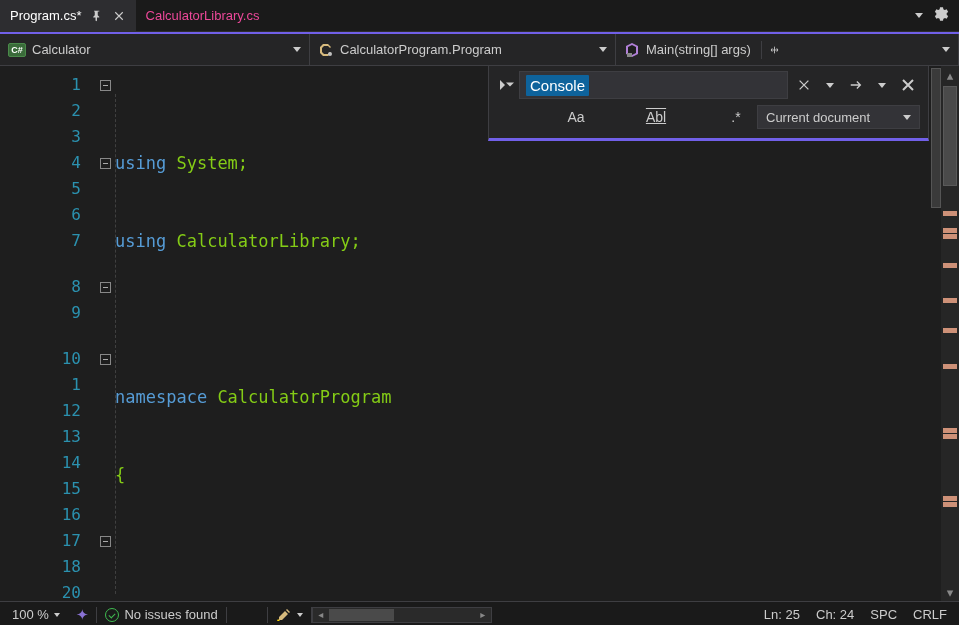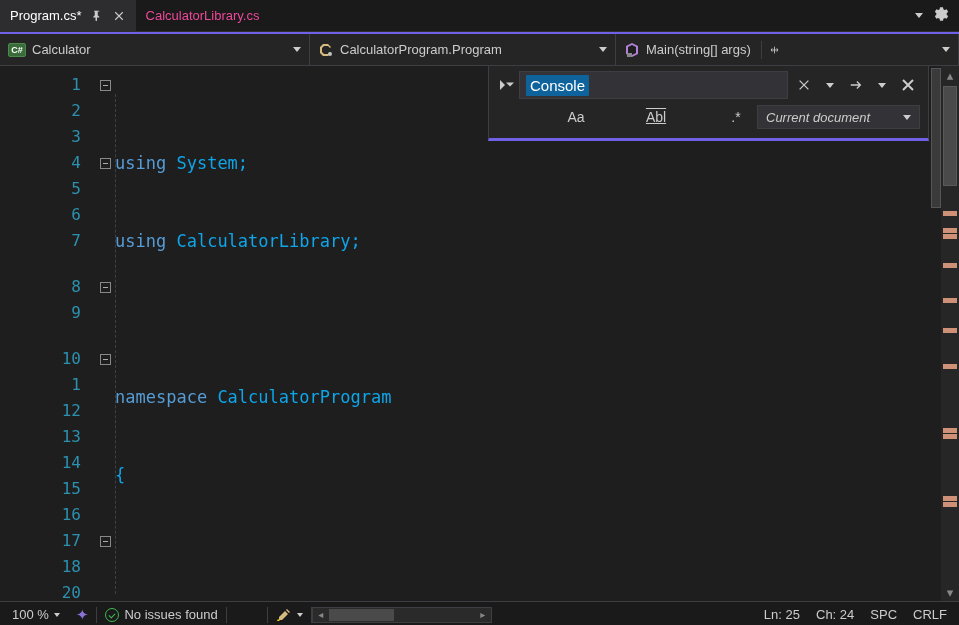--- a/index.html
+++ b/index.html
@@ -141,21 +141,21 @@
   .indent-guide {
     position: absolute;
     width: 0;
     border-left: 1px dashed #404040;
     top: 0;
     bottom: 0;
   }
 
   
   .kw { color: #569cd6; }
-  .plain { color: #0ea5e9; }
+  .plain { color: #84cc16; }
 
   
   .find-panel {
     position: absolute;
     top: 0;
     left: 488px;
     right: 30px;
     background: #252526;
     border: 1px solid #3e3e42;
     border-top: none;
@@ -224,21 +224,20 @@
     flex: 1;
     background: #333337;
     border: 1px solid #3e3e42;
     height: 24px;
     display: flex;
     align-items: center;
     padding: 0 8px;
     color: #cccccc;
     position: relative;
     cursor: pointer;
-    font-style: italic;
   }
   .scope-dd .dd-triangle { position:absolute; right:8px; }
 
   
   .scroll-strip {
     position: absolute;
     right: 0;
     top: 0;
     width: 18px;
     height: 100%;

